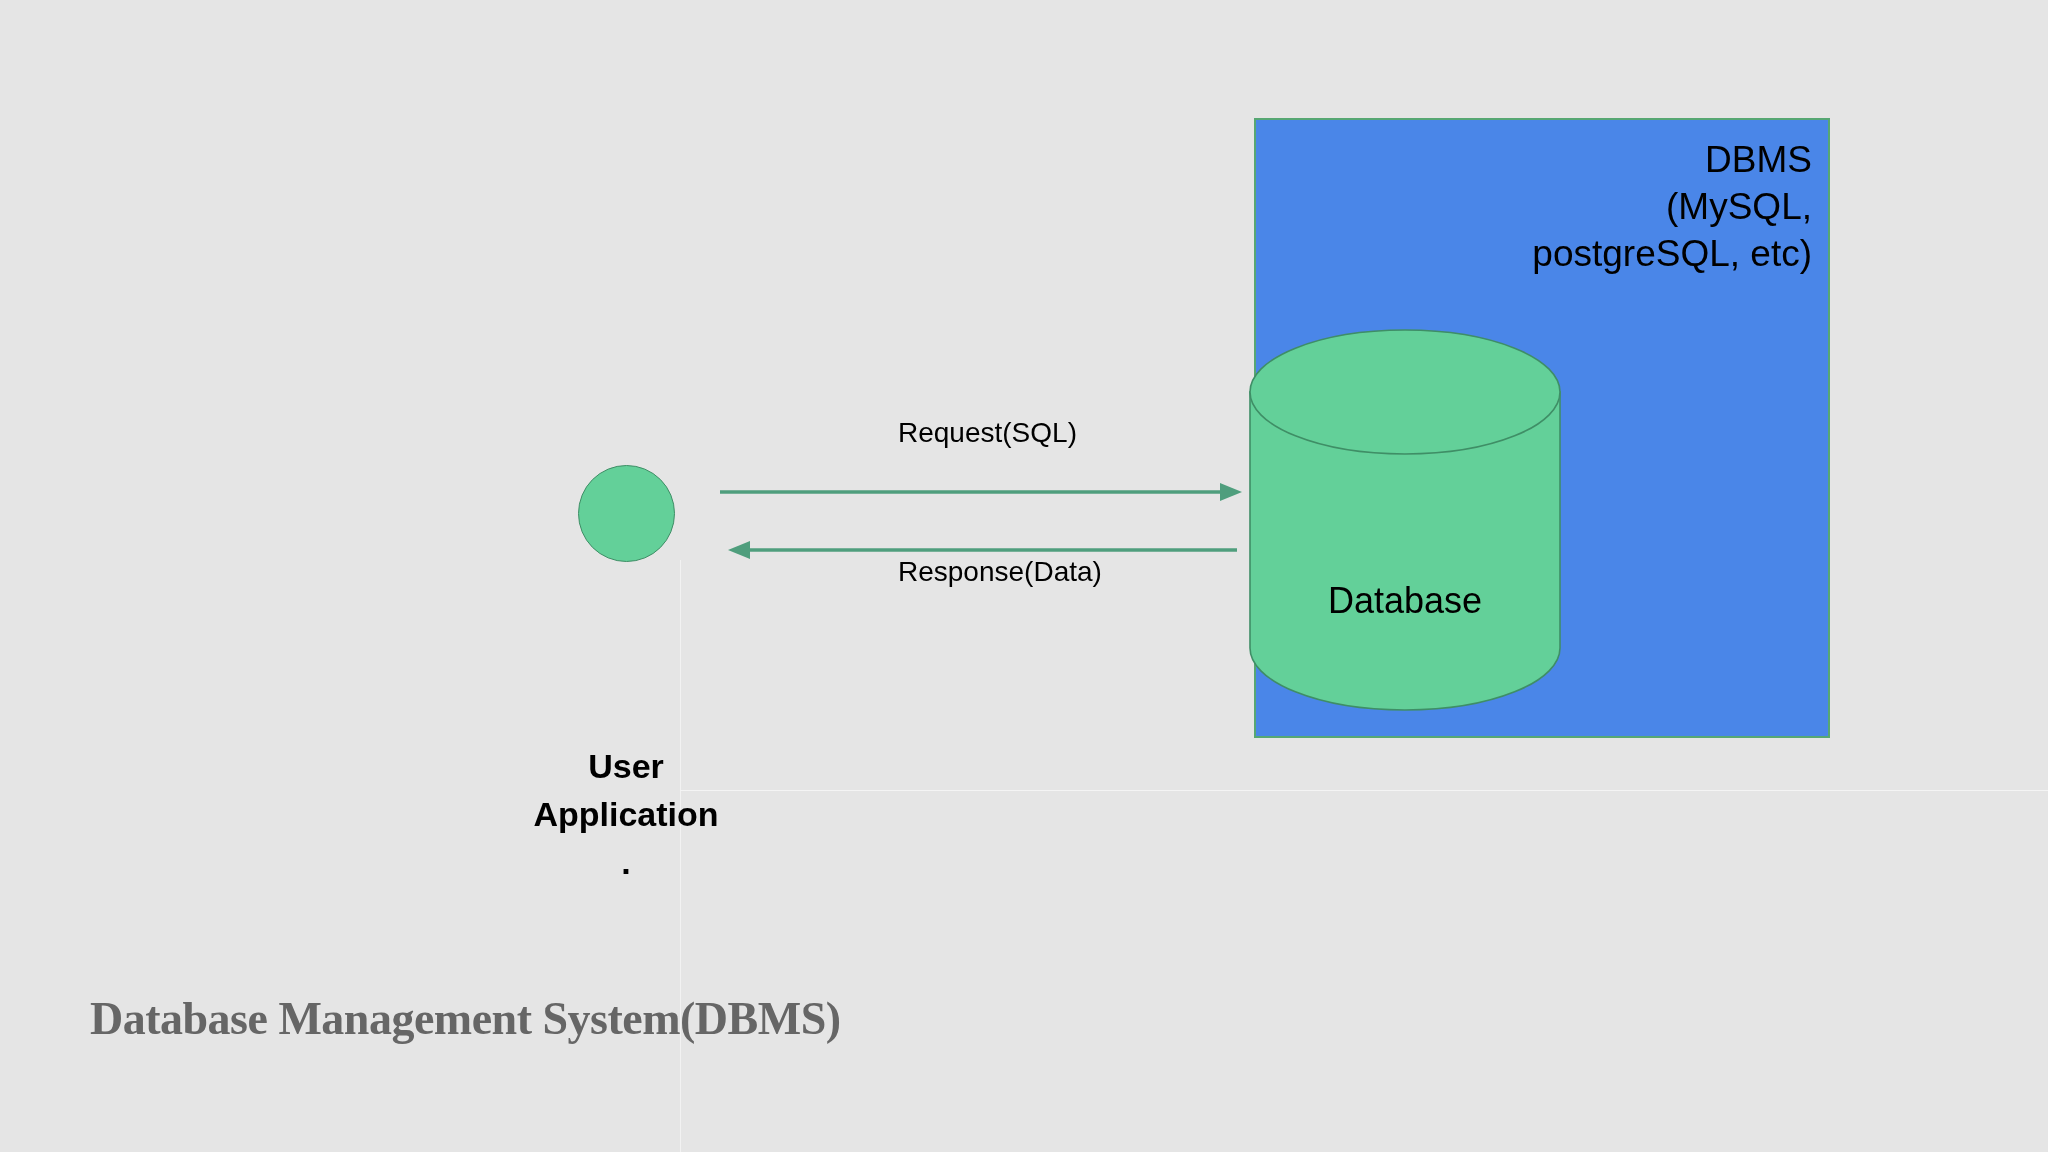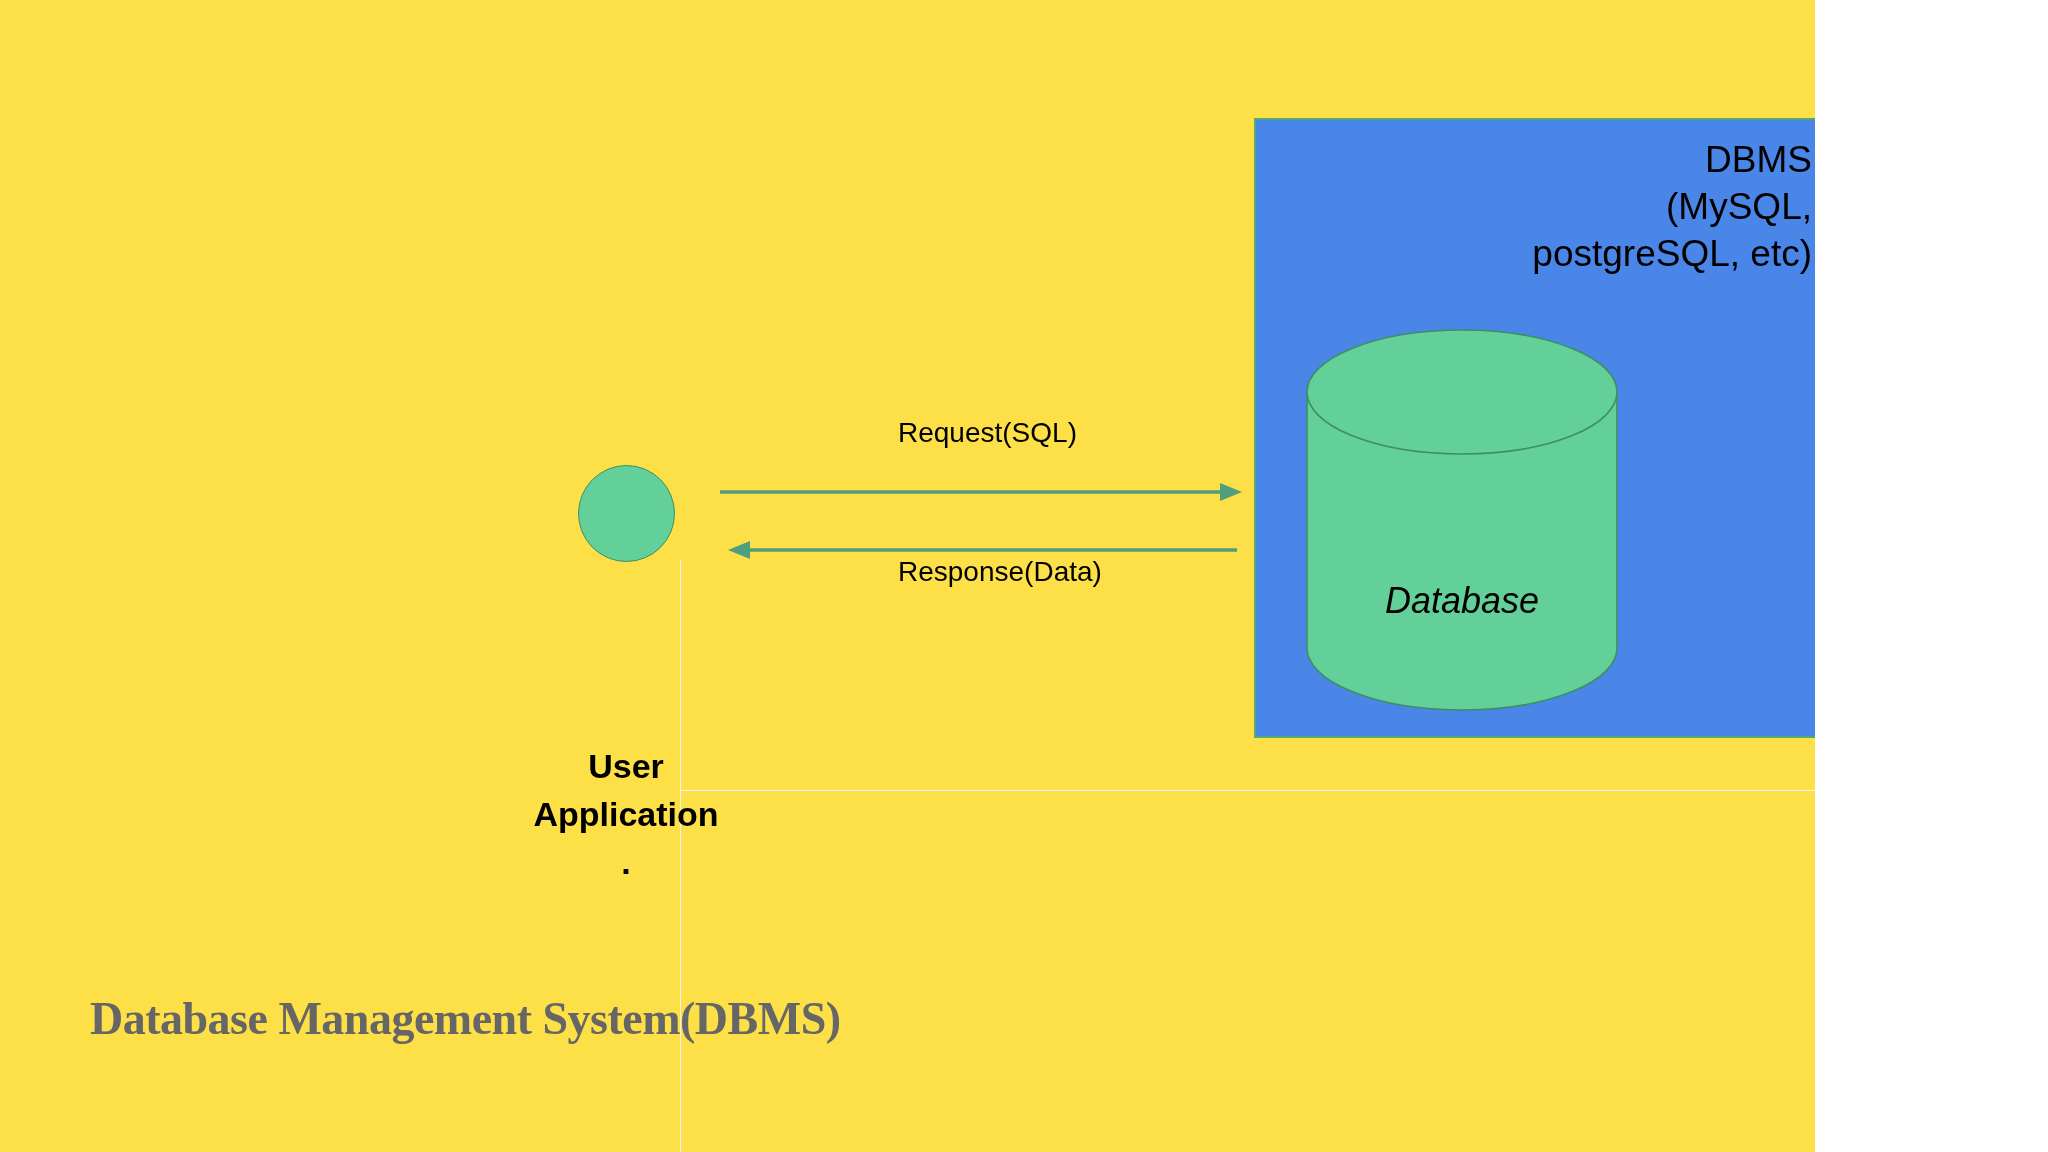--- a/index.html
+++ b/index.html
@@ -5,23 +5,23 @@
   html, body {
     margin: 0;
     padding: 0;
     background: #ffffff;
   }
   body {
     font-family: "Liberation Sans", sans-serif;
   }
   #canvas {
     position: relative;
-    width: 1815px;
+    width: 2048px;
     height: 1152px;
-    background: #fde047;
+    background: #e5e5e5;
     overflow: hidden;
   }
   .faint-line-v {
     position: absolute;
     width: 1px;
     background: #f2f2f2;
   }
   .faint-line-h {
     position: absolute;
     height: 1px;
@@ -47,25 +47,24 @@
     color: #000000;
     font-size: 37px;
     line-height: 47px;
     font-family: "Liberation Sans", sans-serif;
     white-space: pre-line;
   }
 
   
   #db-cylinder {
     position: absolute;
-    left: 1306px;
+    left: 1249px;
     top: 330px;
     width: 312px;
     height: 380px;
-    font-style: italic;
   }
   #db-cylinder svg {
     display: block;
     width: 312px;
     height: 380px;
     overflow: visible;
   }
   #db-cylinder-label {
     position: absolute;
     left: 0;

